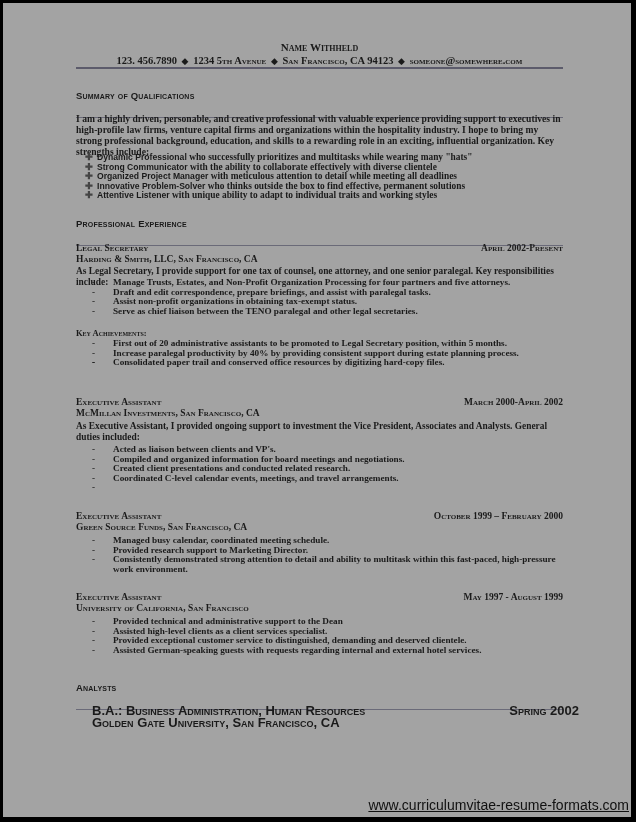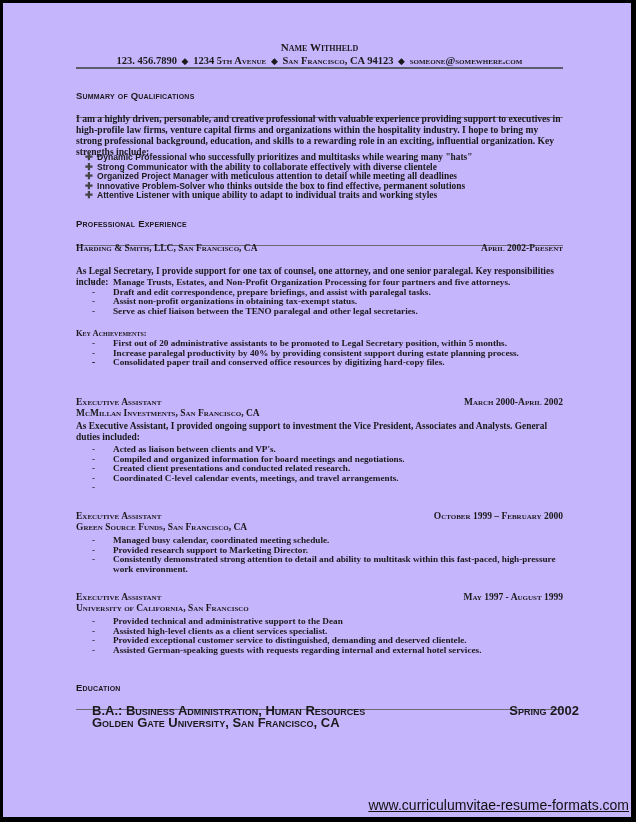--- a/index.html
+++ b/index.html
@@ -3,21 +3,21 @@
 <meta charset="utf-8">
 <style>
   html, body { margin: 0; padding: 0; }
   body {
     width: 636px; height: 822px; background: #000;
     font-family: "Liberation Serif", "DejaVu Serif", serif;
     color: #1a1a1a; overflow: hidden; position: relative;
   }
   .page {
     position: absolute; left: 3px; top: 3px; width: 628px; height: 814px;
-    background: #c4b5fd; overflow: hidden;
+    background: #a3a3a3; overflow: hidden;
   }
   .content { position: absolute; left: 73px; width: 487px; top: 0; }
   .name { text-align: center; font-size: 11px; font-weight: bold; font-variant: small-caps; position: absolute; top: 38px; left: 0; right: 0; }
   .contact { text-align: center; font-size: 10.5px; font-weight: bold; font-variant: small-caps; position: absolute; top: 52px; left: 0; right: 0; white-space: nowrap; }
   .contact .dm { font-size: 9px; margin: 0 2px; }
   .topline { position: absolute; top: 64px; left: 0; width: 487px; border-top: 2px solid #5c5b6b; }
   .sect { position: absolute; left: 0; width: 487px; font-family: "Liberation Sans", "DejaVu Sans", sans-serif; font-weight: bold; font-variant: small-caps; font-size: 9.5px; border-bottom: 1px solid #6a6a78; padding-bottom: 16px; letter-spacing: 0.2px; }
   .para { position: absolute; left: 0; width: 487px; font-size: 9.6px; line-height: 11px; font-weight: bold; }
   .strengths { position: absolute; left: 0; width: 487px; font-size: 9.4px; line-height: 9.6px; font-weight: bold; margin-left: 9px; }
   .strengths .row { white-space: nowrap; }
@@ -60,20 +60,21 @@
       <div class="row"><span class="plus">✚</span><span class="kw">Dynamic Professional</span><span class="rest"> who successfully prioritizes and multitasks while wearing many "hats"</span></div>
       <div class="row"><span class="plus">✚</span><span class="kw">Strong Communicator</span><span class="rest"> with the ability to collaborate effectively with diverse clientele</span></div>
       <div class="row"><span class="plus">✚</span><span class="kw">Organized Project Manager</span><span class="rest"> with meticulous attention to detail while meeting all deadlines</span></div>
       <div class="row"><span class="plus">✚</span><span class="kw">Innovative Problem-Solver</span><span class="rest"> who thinks outside the box to find effective, permanent solutions</span></div>
       <div class="row"><span class="plus">✚</span><span class="kw">Attentive Listener</span><span class="rest"> with unique ability to adapt to individual traits and working styles</span></div>
     </div>
 
     <div class="sect" style="top:215px;">Professional Experience</div>
 
     <div class="jobhead" style="top:240px;">
+      <div class="title">Legal Secretary</div>
       <div class="dates">April 2002-Present</div>
       <div class="co">Harding &amp; Smith, LLC, San Francisco, CA</div>
     </div>
     <div class="para" style="top:263px; font-size:9.4px;">As Legal Secretary, I provide support for one tax of counsel, one attorney, and one senior paralegal. Key responsibilities include:</div>
     <div class="list" style="top:275px;">
       <div class="li"><span class="dash">-</span><span>Manage Trusts, Estates, and Non-Profit Organization Processing for four partners and five attorneys.</span></div>
       <div class="li"><span class="dash">-</span><span>Draft and edit correspondence, prepare briefings, and assist with paralegal tasks.</span></div>
       <div class="li"><span class="dash">-</span><span>Assist non-profit organizations in obtaining tax-exempt status.</span></div>
       <div class="li"><span class="dash">-</span><span>Serve as chief liaison between the TENO paralegal and other legal secretaries.</span></div>
     </div>
@@ -115,21 +116,21 @@
       <div class="dates">May 1997 - August 1999</div>
       <div class="co">University of California, San Francisco</div>
     </div>
     <div class="list" style="top:614px;">
       <div class="li"><span class="dash">-</span><span>Provided technical and administrative support to the Dean</span></div>
       <div class="li"><span class="dash">-</span><span>Assisted high-level clients as a client services specialist.</span></div>
       <div class="li"><span class="dash">-</span><span>Provided exceptional customer service to distinguished, demanding and deserved clientele.</span></div>
       <div class="li"><span class="dash">-</span><span>Assisted German-speaking guests with requests regarding internal and external hotel services.</span></div>
     </div>
 
-    <div class="sect" style="top:679px;">Education</div>
+    <div class="sect" style="top:679px;">Analysts</div>
     <div class="edu" style="top:702px;">
       <div>B.A.: Business Administration, Human Resources</div>
       <div class="dates">Spring 2002</div>
       <div>Golden Gate University, San Francisco, CA</div>
     </div>
   </div>
 
   <div class="watermark">www.curriculumvitae-resume-formats.com</div>
 </div>
 

